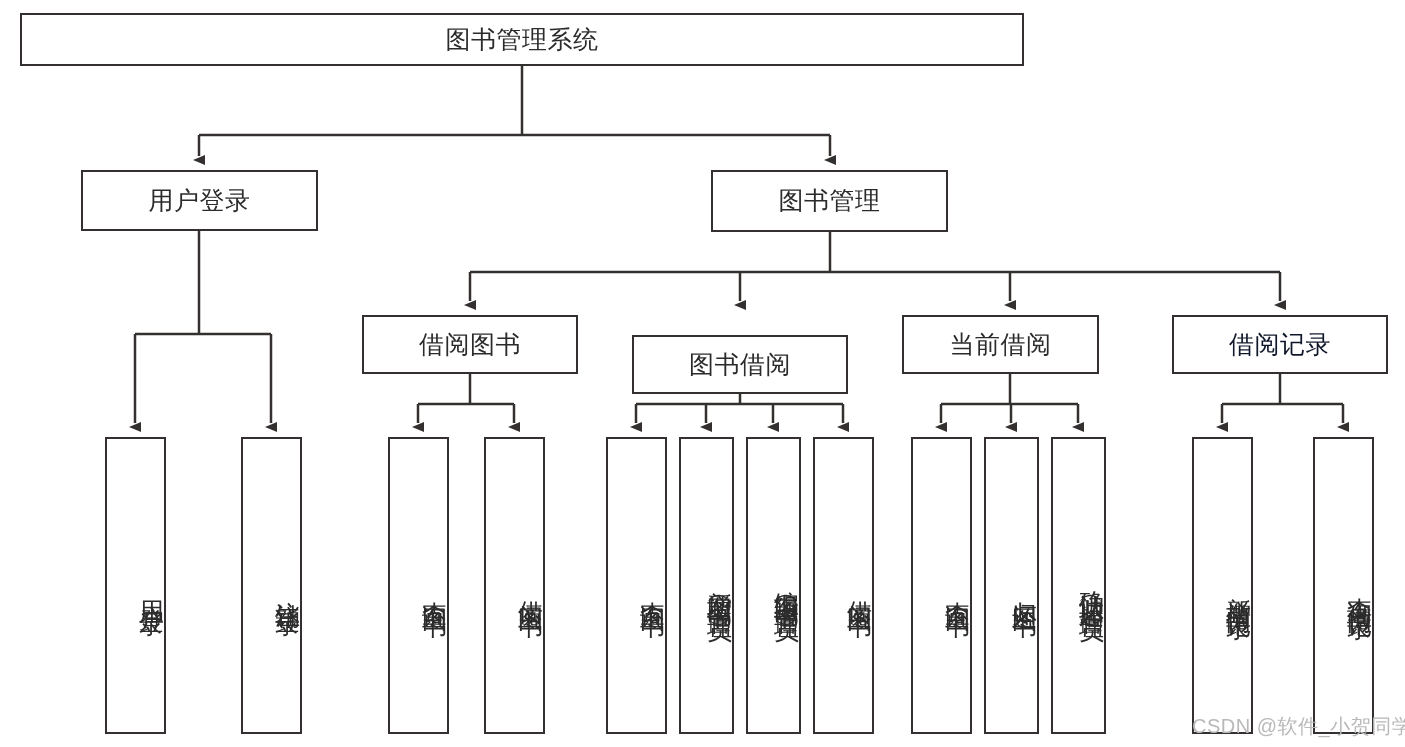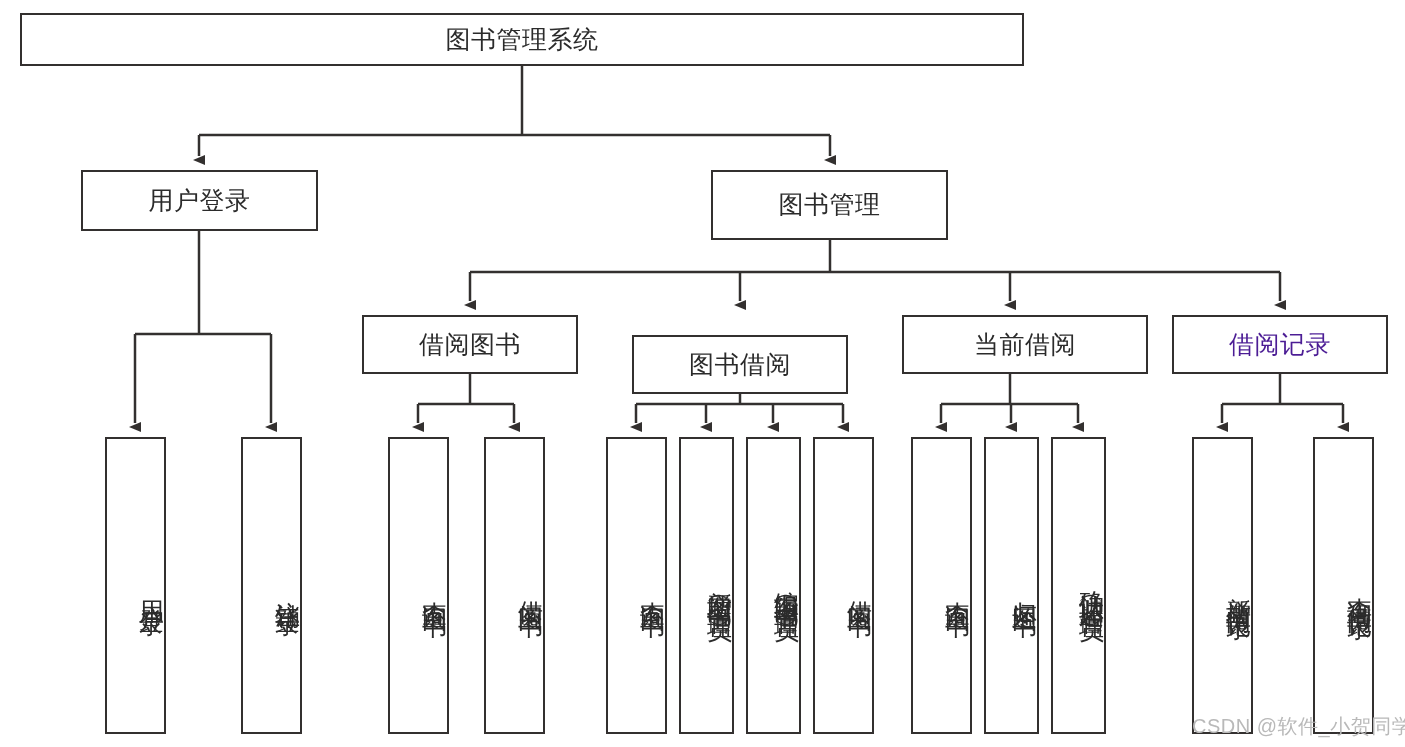--- a/index.html
+++ b/index.html
@@ -117,26 +117,26 @@
       <path d="M1280,374 L1280,404"></path>
       <path d="M1222,404 L1343,404"></path>
       <path d="M1222,404 L1222,423" marker-end="url(#arrow)"></path>
       <path d="M1343,404 L1343,423" marker-end="url(#arrow)"></path>
     </g>
   </svg>
 
   <div class="node root horiz" id="node-root" style="left: 20px; top: 13px; width: 1004px; height: 53px; border-color: rgb(51, 48, 47); background: rgb(255, 255, 255); color: rgb(43, 43, 43);">图书管理系统</div>
 
   <div class="node horiz" id="node-l2-0" style="left: 81px; top: 170px; width: 237px; height: 61px; border-color: rgb(51, 48, 47); background: rgb(255, 255, 255); color: rgb(43, 43, 43);">用户登录</div>
-  <div class="node horiz" id="node-l2-1" style="left: 711px; top: 170px; width: 237px; height: 70px; border-color: rgb(51, 48, 47); background: rgb(255, 255, 255); color: rgb(43, 43, 43);">图书管理</div>
+  <div class="node horiz" id="node-l2-1" style="left: 711px; top: 170px; width: 237px; height: 62px; border-color: rgb(51, 48, 47); background: rgb(255, 255, 255); color: rgb(43, 43, 43);">图书管理</div>
 
   <div class="node horiz" id="node-l3-0" style="left: 362px; top: 315px; width: 216px; height: 59px; border-color: rgb(51, 48, 47); background: rgb(255, 255, 255); color: rgb(43, 43, 43);">借阅图书</div>
   <div class="node horiz" id="node-l3-1" style="left: 632px; top: 315px; width: 216px; height: 59px; border-color: rgb(51, 48, 47); background: rgb(255, 255, 255); color: rgb(43, 43, 43); margin-top: 20px;">图书借阅</div>
-  <div class="node horiz" id="node-l3-2" style="left: 902px; top: 315px; width: 246px; height: 59px; border-color: rgb(51, 48, 47); background: rgb(255, 255, 255); color: rgb(43, 43, 43);">当前借阅</div>
-  <div class="node horiz" id="node-l3-3" style="left: 1172px; top: 315px; width: 216px; height: 59px; border-color: rgb(51, 48, 47); background: rgb(255, 255, 255); color: #4c1d95;">借阅记录</div>
+  <div class="node horiz" id="node-l3-2" style="left: 902px; top: 315px; width: 197px; height: 59px; border-color: rgb(51, 48, 47); background: rgb(255, 255, 255); color: rgb(43, 43, 43);">当前借阅</div>
+  <div class="node horiz" id="node-l3-3" style="left: 1172px; top: 315px; width: 216px; height: 59px; border-color: rgb(51, 48, 47); background: rgb(255, 255, 255); color: #0f172a;">借阅记录</div>
 
   <div class="node leaf" id="node-leaf-0" style="left: 105px; top: 437px; width: 61px; height: 297px; border-color: rgb(51, 48, 47); background: rgb(255, 255, 255); color: rgb(43, 43, 43);">
       <span>用户登录</span>
     </div>
   <div class="node leaf" id="node-leaf-1" style="left: 241px; top: 437px; width: 61px; height: 297px; border-color: rgb(51, 48, 47); background: rgb(255, 255, 255); color: rgb(43, 43, 43);">
       <span>注销登录</span>
     </div>
   <div class="node leaf" id="node-leaf-2" style="left: 388px; top: 437px; width: 61px; height: 297px; border-color: rgb(51, 48, 47); background: rgb(255, 255, 255); color: rgb(43, 43, 43);">
       <span>查询图书</span>
     </div>

